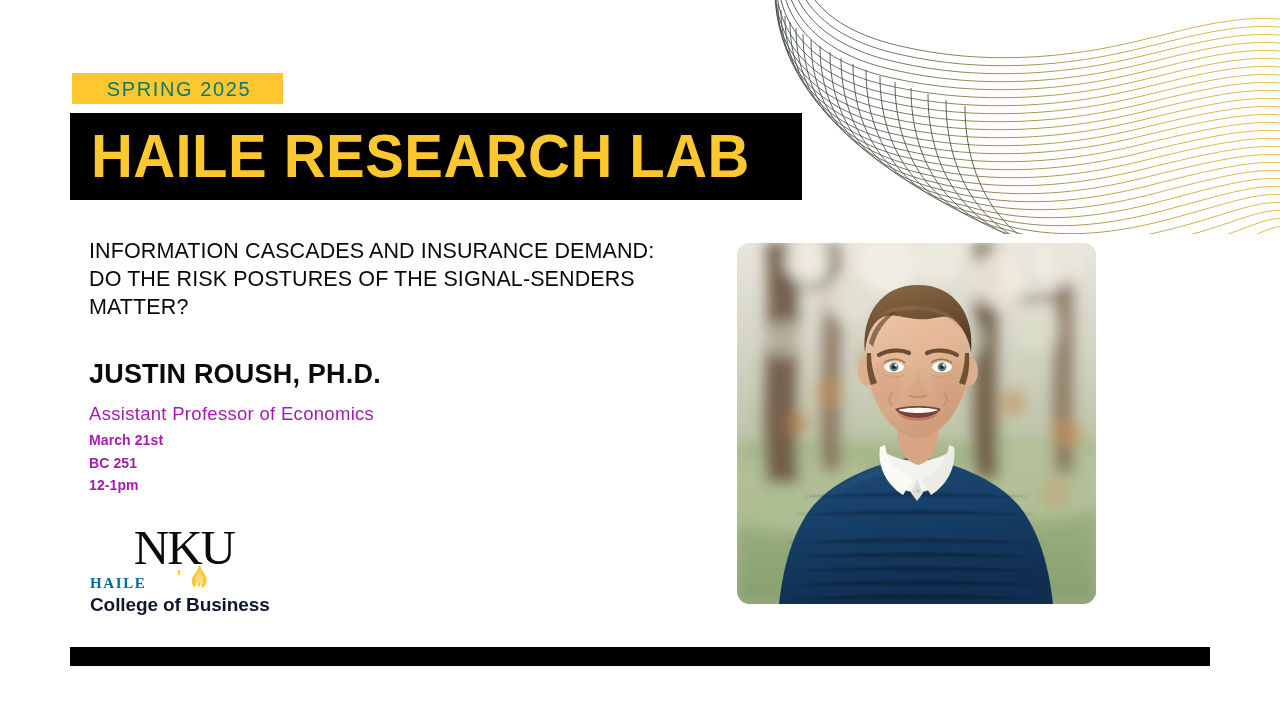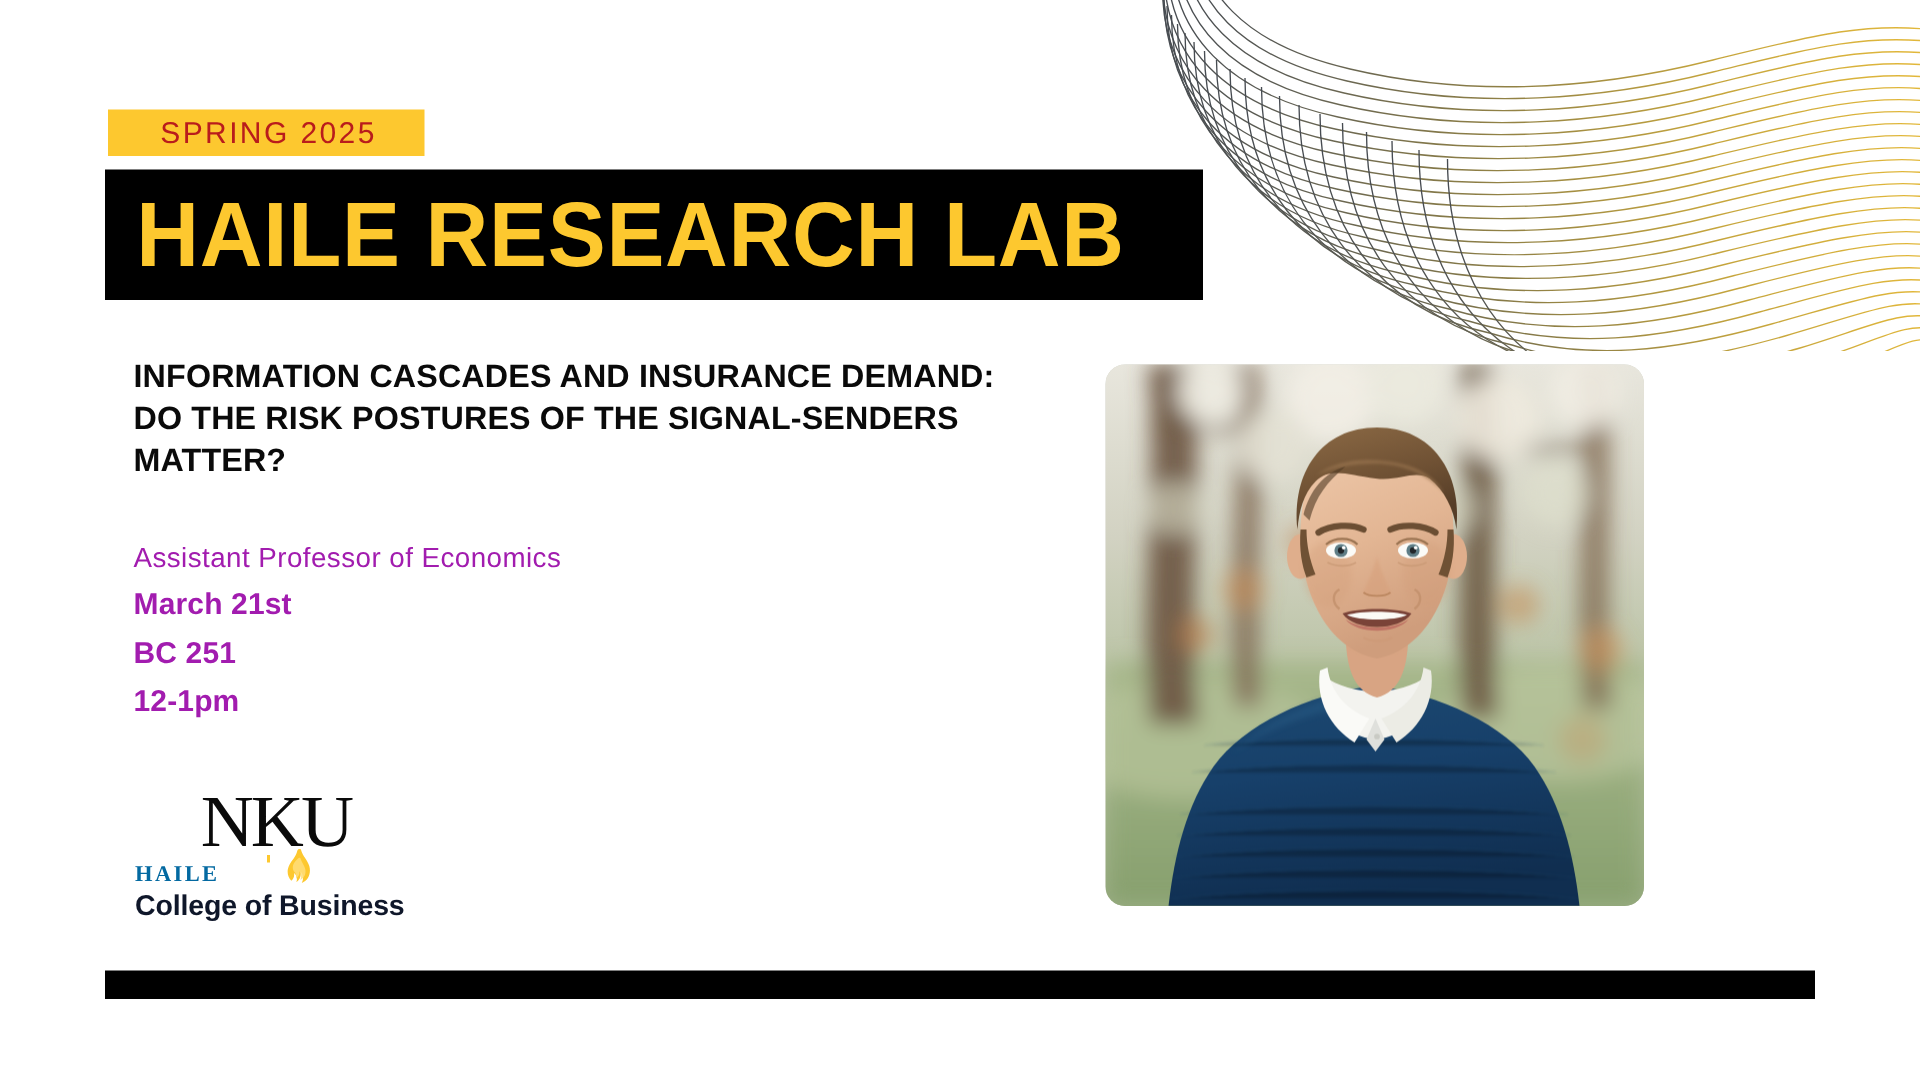--- a/index.html
+++ b/index.html
@@ -35,21 +35,21 @@
     height: 31px;
     background: #FDC82F;
     display: flex;
     align-items: center;
     justify-content: center;
   }
   #season-badge .badge-text {
     font-size: 20px;
     font-weight: 500;
     letter-spacing: 1.6px;
-    color: #b91c1c;
+    color: #0f766e;
     line-height: 1;
     padding-left: 3px;
   }
 
   
   #title-banner {
     position: absolute;
     left: 70px;
     top: 113px;
     width: 732px;
@@ -71,21 +71,21 @@
     white-space: nowrap;
   }
 
   
   #talk-title {
     position: absolute;
     left: 89px;
     top: 238px;
     width: 600px;
     font-size: 21.5px;
-    font-weight: 700;
+    font-weight: 400;
     line-height: 1.30;
     letter-spacing: 0.1px;
     color: #0a0a0a;
   }
 
   
   #speaker-block {
     position: absolute;
     left: 89px;
     top: 357px;
@@ -102,21 +102,21 @@
   .speaker-line {
     font-size: 18.5px;
     font-weight: 400;
     color: #a21caf;
     line-height: 1.63;
     letter-spacing: 0.3px;
   }
   .speaker-line.bold {
     font-weight: 700;
     letter-spacing: 0.1px;
-    font-size: 20px;
+    font-size: 14px;
   }
 
   
   #logo-lockup {
     position: absolute;
     left: 90px;
     top: 565px;
     height: 52px;
     display: flex;
     align-items: center;
@@ -252,20 +252,21 @@
   <span class="badge-text">SPRING 2025</span>
 </div>
 
 <div id="title-banner">
   <span class="banner-text">HAILE RESEARCH LAB</span>
 </div>
 
 <div id="talk-title">INFORMATION CASCADES AND INSURANCE DEMAND: DO THE RISK POSTURES OF THE SIGNAL-SENDERS MATTER?</div>
 
 <div id="speaker-block">
+  <div id="speaker-name">JUSTIN ROUSH, PH.D.</div>
   <div class="speaker-line">Assistant Professor of Economics</div>
   <div class="speaker-line bold">March 21st</div>
   <div class="speaker-line bold">BC 251</div>
   <div class="speaker-line bold">12-1pm</div>
 </div>
 
 <div id="logo-lockup">
   <div id="logo-nku-mark">
     <span class="nku-text">NKU</span>
     <svg id="logo-flame" viewBox="0 0 17 30" aria-hidden="true">

